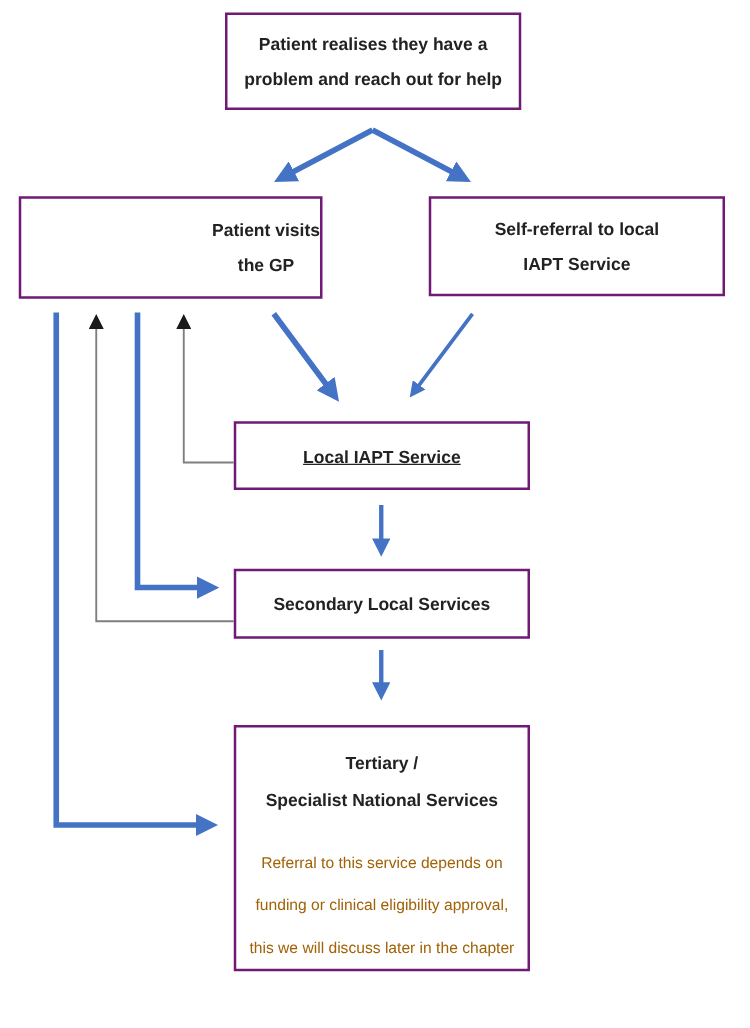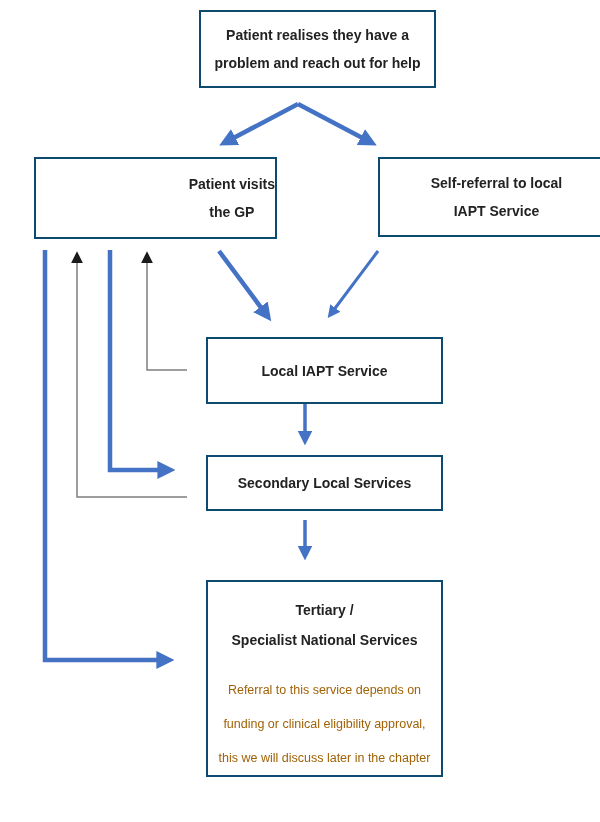--- a/index.html
+++ b/index.html
@@ -14,40 +14,39 @@
   }
   .edges-layer {
     position: absolute;
     left: 0; top: 0;
     width: 600px; height: 822px;
     pointer-events: none;
   }
   .node {
     position: absolute;
     background: #ffffff;
-    border: 2px solid #0c4a6e;
+    border: 2px solid #701a75;
     display: flex;
     align-items: center;
     justify-content: center;
     text-align: center;
     color: #222222;
-    margin-left: 19px;
   }
   .node .stack { display: flex; flex-direction: column; }
   .node .bold-line {
     display: block;
     font-weight: bold;
     font-size: 14px;
     line-height: 28px;
     color: #222222;
   }
   .node-realise   { left: 180px; top: 10px;  width: 237px; height: 78px; }
   .node-gp        { left: 15px;  top: 157px; width: 243px; height: 82px; justify-content: flex-end; }
-  .node-selfref   { left: 359px; top: 157px; width: 237px; height: 80px; }
-  .node-iapt      { left: 187px; top: 337px; width: 237px; height: 67px; }
+  .node-selfref   { left: 343px; top: 157px; width: 237px; height: 80px; }
+  .node-iapt      { left: 187px; top: 337px; width: 237px; height: 55px; text-decoration: underline; }
   .node-secondary { left: 187px; top: 455px; width: 237px; height: 56px; }
   .node-tertiary  {
     left: 187px; top: 580px; width: 237px; height: 197px;
     align-items: flex-start;
     padding-top: 13px;
   }
   .node-tertiary .title-line {
     display: block;
     font-weight: bold;
     font-size: 14px;

